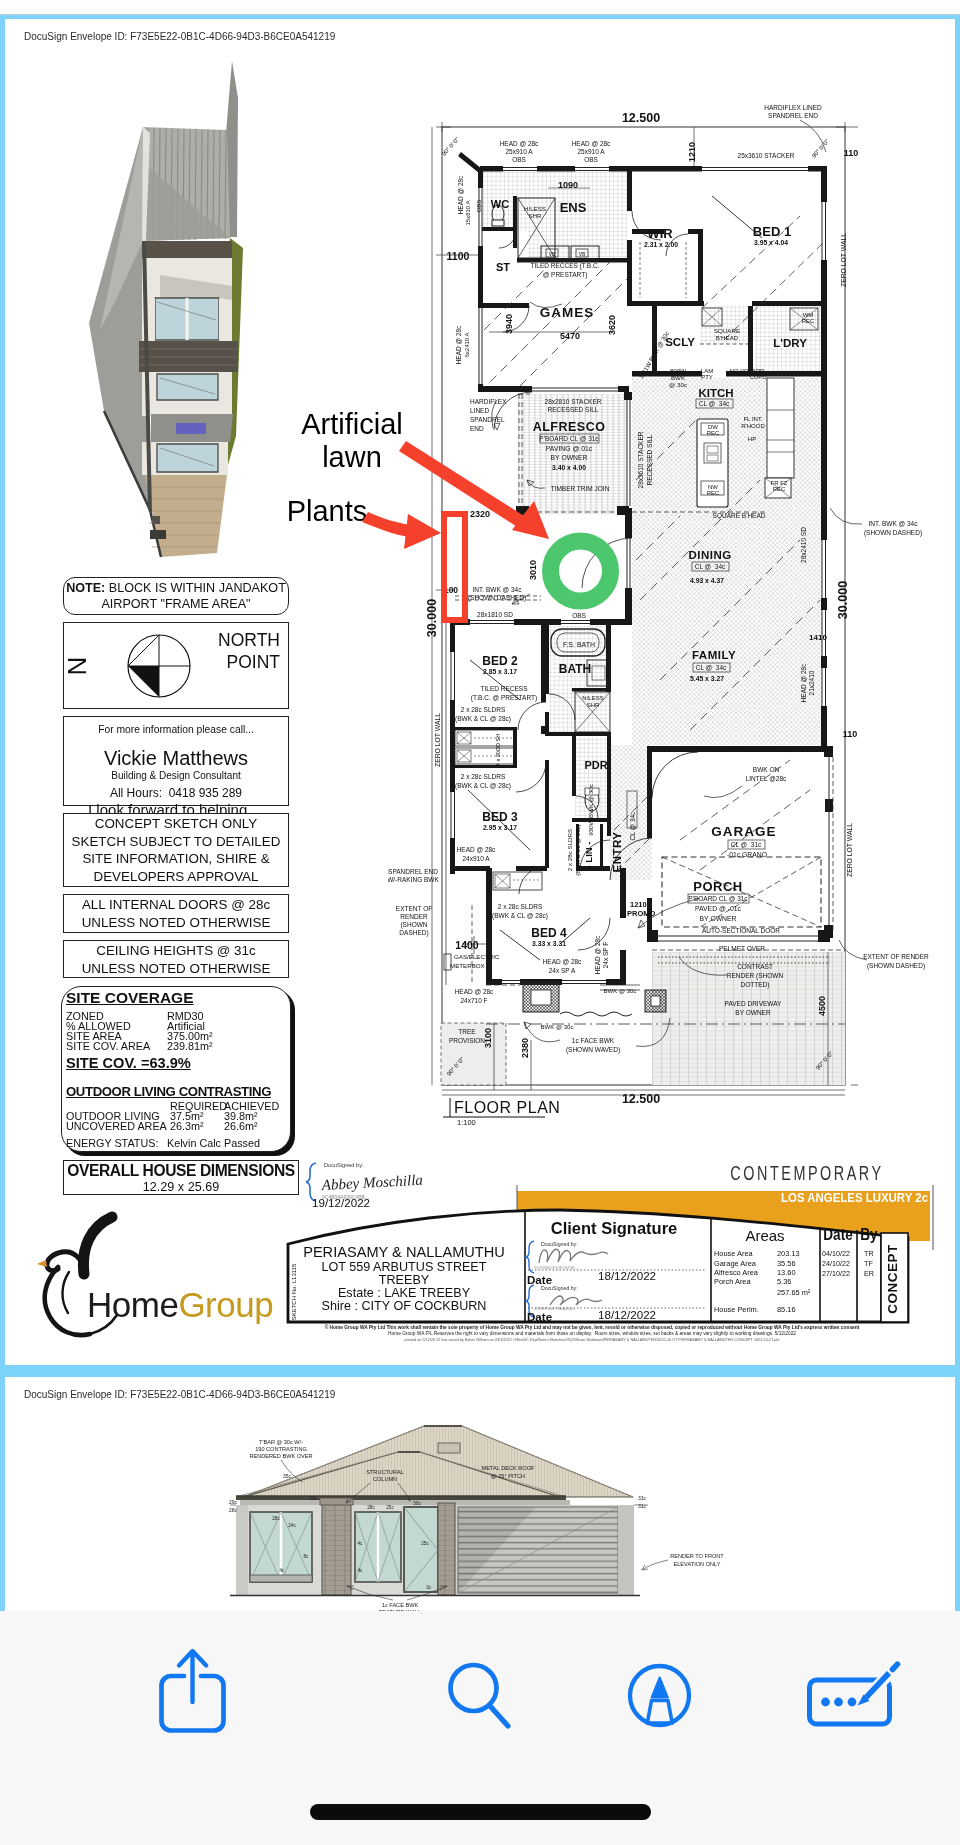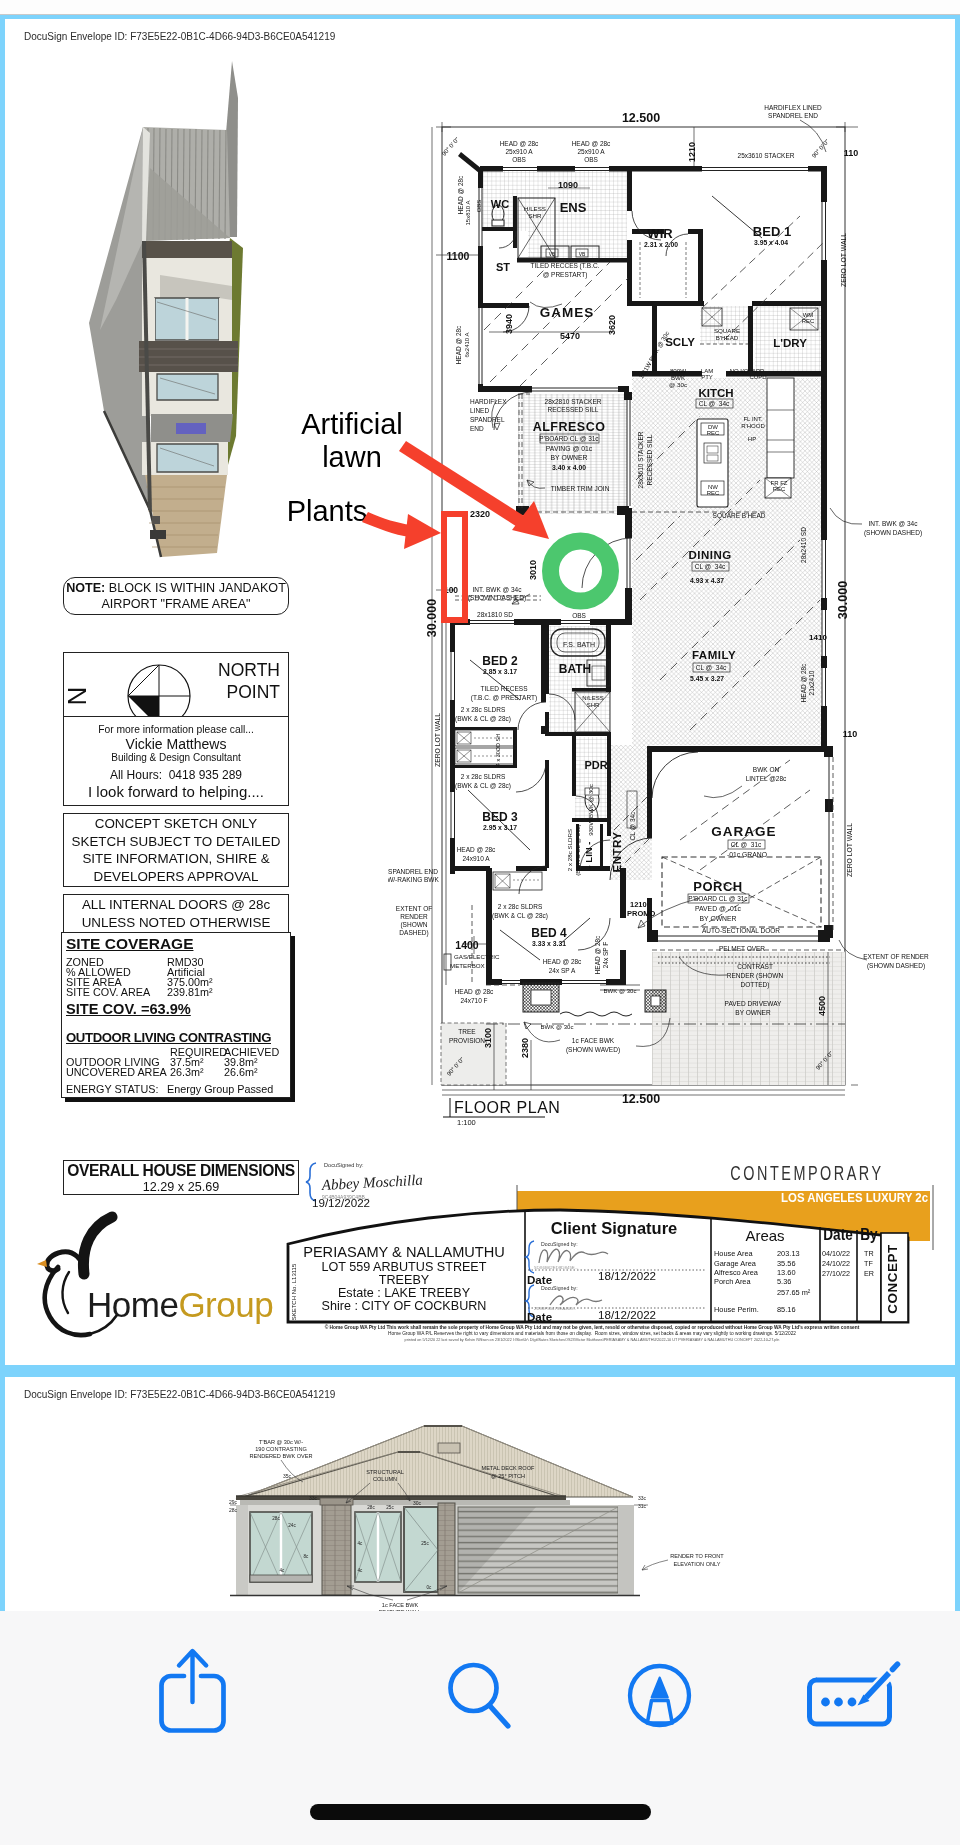--- a/index.html
+++ b/index.html
@@ -92,60 +92,60 @@
 
     <polyline points="104,411 150,510 161,557" fill="none" stroke="#3c3c3a" stroke-width="2.5"></polyline>
     <polygon points="142,241 146,241 152,512 148,510" fill="#4a4a47"></polygon>
 
     <rect x="150" y="530" width="16" height="9" fill="#3a3a38"></rect>
     <rect x="152" y="516" width="8" height="8" fill="#55524e"></rect>
   </svg>
 
   <div class="lbox" style="left:63px;top:577px;width:224px;height:34px;font-size:12.6px;line-height:16px;padding-top:2px;border-radius:12px;"><b>NOTE:</b> BLOCK IS WITHIN JANDAKOT<br>AIRPORT "FRAME AREA"</div>
 
-  <div class="lbox" style="left:63px;top:622px;width:224px;height:85px;margin-top:30px;">
+  <div class="lbox" style="left:63px;top:622px;width:224px;height:85px;">
     <div class="t" style="right:8px;top:6px;font-size:17.5px;line-height:22px;text-align:right;position:absolute;color:#111;">NORTH<br>POINT</div>
 
     <svg style="position:absolute;left:0;top:0;" width="224" height="85" viewBox="0 0 224 85">
       <circle cx="95" cy="43" r="31" fill="none" stroke="#111" stroke-width="1.2"></circle>
       <path d="M95 12 V74 M64 43 H126 M95 12 L64 43" fill="none" stroke="#111" stroke-width="1"></path>
       <path d="M95 43 L95 74 L64 43 Z" fill="#111"></path>
       <text x="22" y="43" font-size="26" fill="#111" text-anchor="middle" transform="rotate(-90 22 43)" font-family="Liberation Sans, sans-serif">N</text>
     </svg>
   </div>
 
   <div class="lbox" style="left:63px;top:716px;width:224px;height:88px;">
     <div style="font-size:10.3px;margin-top:7px;">For more information please call...</div>
-    <div style="font-size:14px;margin-top:1px;">Vickie Matthews</div>
+    <div style="font-size:20px;margin-top:12px;">Vickie Matthews</div>
     <div style="font-size:10px;margin-top:0px;">Building &amp; Design Consultant</div>
     <div style="font-size:12px;margin-top:5px;">All Hours:&nbsp; 0418 935 289</div>
     <div style="font-size:15px;margin-top:1px;">I look forward to helping....</div>
   </div>
 
   <div class="lbox" style="left:63px;top:813px;width:224px;height:71px;font-size:13.4px;line-height:17.6px;padding-top:1px;">CONCEPT SKETCH ONLY<br>SKETCH SUBJECT TO DETAILED<br>SITE INFORMATION, SHIRE &amp;<br>DEVELOPERS APPROVAL</div>
 
   <div class="lbox" style="left:63px;top:894px;width:224px;height:36px;font-size:13.4px;line-height:17.6px;padding-top:1px;">ALL INTERNAL DOORS @ 28c<br>UNLESS NOTED OTHERWISE</div>
 
   <div class="lbox" style="left:63px;top:940px;width:224px;height:35px;font-size:13.4px;line-height:17.6px;padding-top:1px;">CEILING HEIGHTS @ 31c<br>UNLESS NOTED OTHERWISE</div>
 
-  <div class="lbox" style="left:61px;top:932px;width:228px;height:164px;text-align:left;box-shadow:4px 4px 0 #111;font-size:10.8px;white-space:nowrap;">
+  <div class="lbox" style="left:61px;top:986px;width:228px;height:164px;text-align:left;box-shadow:4px 4px 0 #111;font-size:10.8px;white-space:nowrap;border-radius:20px;">
     <div style="position:absolute;left:4px;top:2px;font-size:15.5px;font-weight:bold;text-decoration:underline;">SITE COVERAGE</div>
     <div style="position:absolute;left:4px;top:23px;">ZONED<span style="position:absolute;left:101px;">RMD30</span></div>
     <div style="position:absolute;left:4px;top:33px;">% ALLOWED<span style="position:absolute;left:101px;">Artificial</span></div>
     <div style="position:absolute;left:4px;top:43px;">SITE AREA<span style="position:absolute;left:101px;">375.00m²</span></div>
     <div style="position:absolute;left:4px;top:53px;">SITE COV. AREA<span style="position:absolute;left:101px;">239.81m²</span></div>
     <div style="position:absolute;left:4px;top:68px;font-size:14.6px;font-weight:bold;text-decoration:underline;">SITE COV. =63.9%</div>
     <div style="position:absolute;left:4px;top:97px;font-size:13.2px;font-weight:bold;text-decoration:underline;letter-spacing:-0.4px;">OUTDOOR LIVING CONTRASTING</div>
     <div style="position:absolute;left:4px;top:113px;">
         <span style="position:absolute;left:104px;">REQUIRED</span>
         <span style="position:absolute;left:158px;">ACHIEVED</span>
       </div>
     <div style="position:absolute;left:4px;top:123px;">OUTDOOR LIVING<span style="position:absolute;left:104px;">37.5m²</span><span style="position:absolute;left:158px;">39.8m²</span></div>
     <div style="position:absolute;left:4px;top:133px;">UNCOVERED AREA<span style="position:absolute;left:104px;">26.3m²</span><span style="position:absolute;left:158px;">26.6m²</span></div>
-    <div style="position:absolute;left:4px;top:150px;">ENERGY STATUS:<span style="position:absolute;left:101px;">Energy Group Passed</span></div>
+    <div style="position:absolute;left:4px;top:150px;">ENERGY STATUS:<span style="position:absolute;left:101px;">Kelvin Calc Passed</span></div>
   </div>
 
   <div class="lbox" style="left:63px;top:1160px;width:234px;height:33px;white-space:nowrap;">
     <div style="font-size:15.6px;font-weight:bold;margin-top:1px;letter-spacing:-0.4px;">OVERALL HOUSE DIMENSIONS</div>
     <div style="font-size:12.6px;">12.29 x 25.69</div>
   </div>
 
   <svg class="abs" style="left:388px;top:95px;" width="547" height="1030" viewBox="388 95 547 1030" font-family="Liberation Sans, sans-serif">
     <defs>
       <pattern id="diag" width="4.6" height="4.6" patternUnits="userSpaceOnUse">

